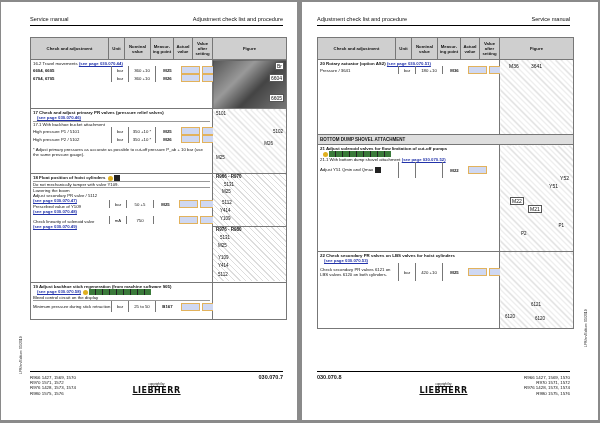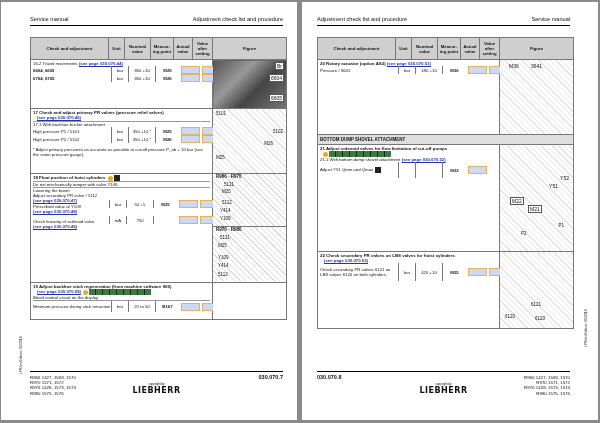--- a/index.html
+++ b/index.html
@@ -31,21 +31,21 @@
   .flabel.plain{border:none;background:transparent;font-size:4.5px;}
   .icon-sq{display:inline-block;width:6px;height:6px;background:#222;vertical-align:middle;margin-left:1px;}
   .icon-warn{display:inline-block;width:5px;height:5px;background:#e0b020;border-radius:50%;vertical-align:middle;margin-left:1px;}
   .strip{display:inline-block;height:6px;width:62px;background:repeating-linear-gradient(90deg,#3a7a3a 0,#3a7a3a 6px,#222 6px,#222 7px);vertical-align:middle;}
   .footer{position:absolute;bottom:14px;left:29px;right:14px;border-top:1px solid #000;height:34px;font-size:4.4px;}
   .page.right .footer{left:15px;right:28px;}
   .models{position:absolute;top:3px;left:0;line-height:5.2px;}
   .page.right .models{left:auto;right:0;text-align:right;}
   .pageno{position:absolute;top:2px;right:0;font-weight:bold;font-size:5.5px;}
   .page.right .pageno{right:auto;left:0;}
-  .brand{position:absolute;top:10px;left:50%;transform:translateX(-50%);text-align:center;}
+  .brand{position:absolute;top:10px;left:50%;transform:translateX(-50%);text-align:center;text-decoration:underline;}
   .brand .cr{font-size:3px;display:block;}
   .brand .logo{font-weight:bold;font-size:8px;letter-spacing:0.5px;font-family:"DejaVu Sans",sans-serif;}
   .vtext{position:absolute;font-size:3.5px;transform:rotate(-90deg);transform-origin:left top;white-space:nowrap;}
   .subhdr{background:#dedede;font-weight:bold;font-size:4.5px;padding:2px;border:1px solid #777;}
 </style>
 </head>
 <body>
 
 <div class="page left">
   <div class="hdr">

